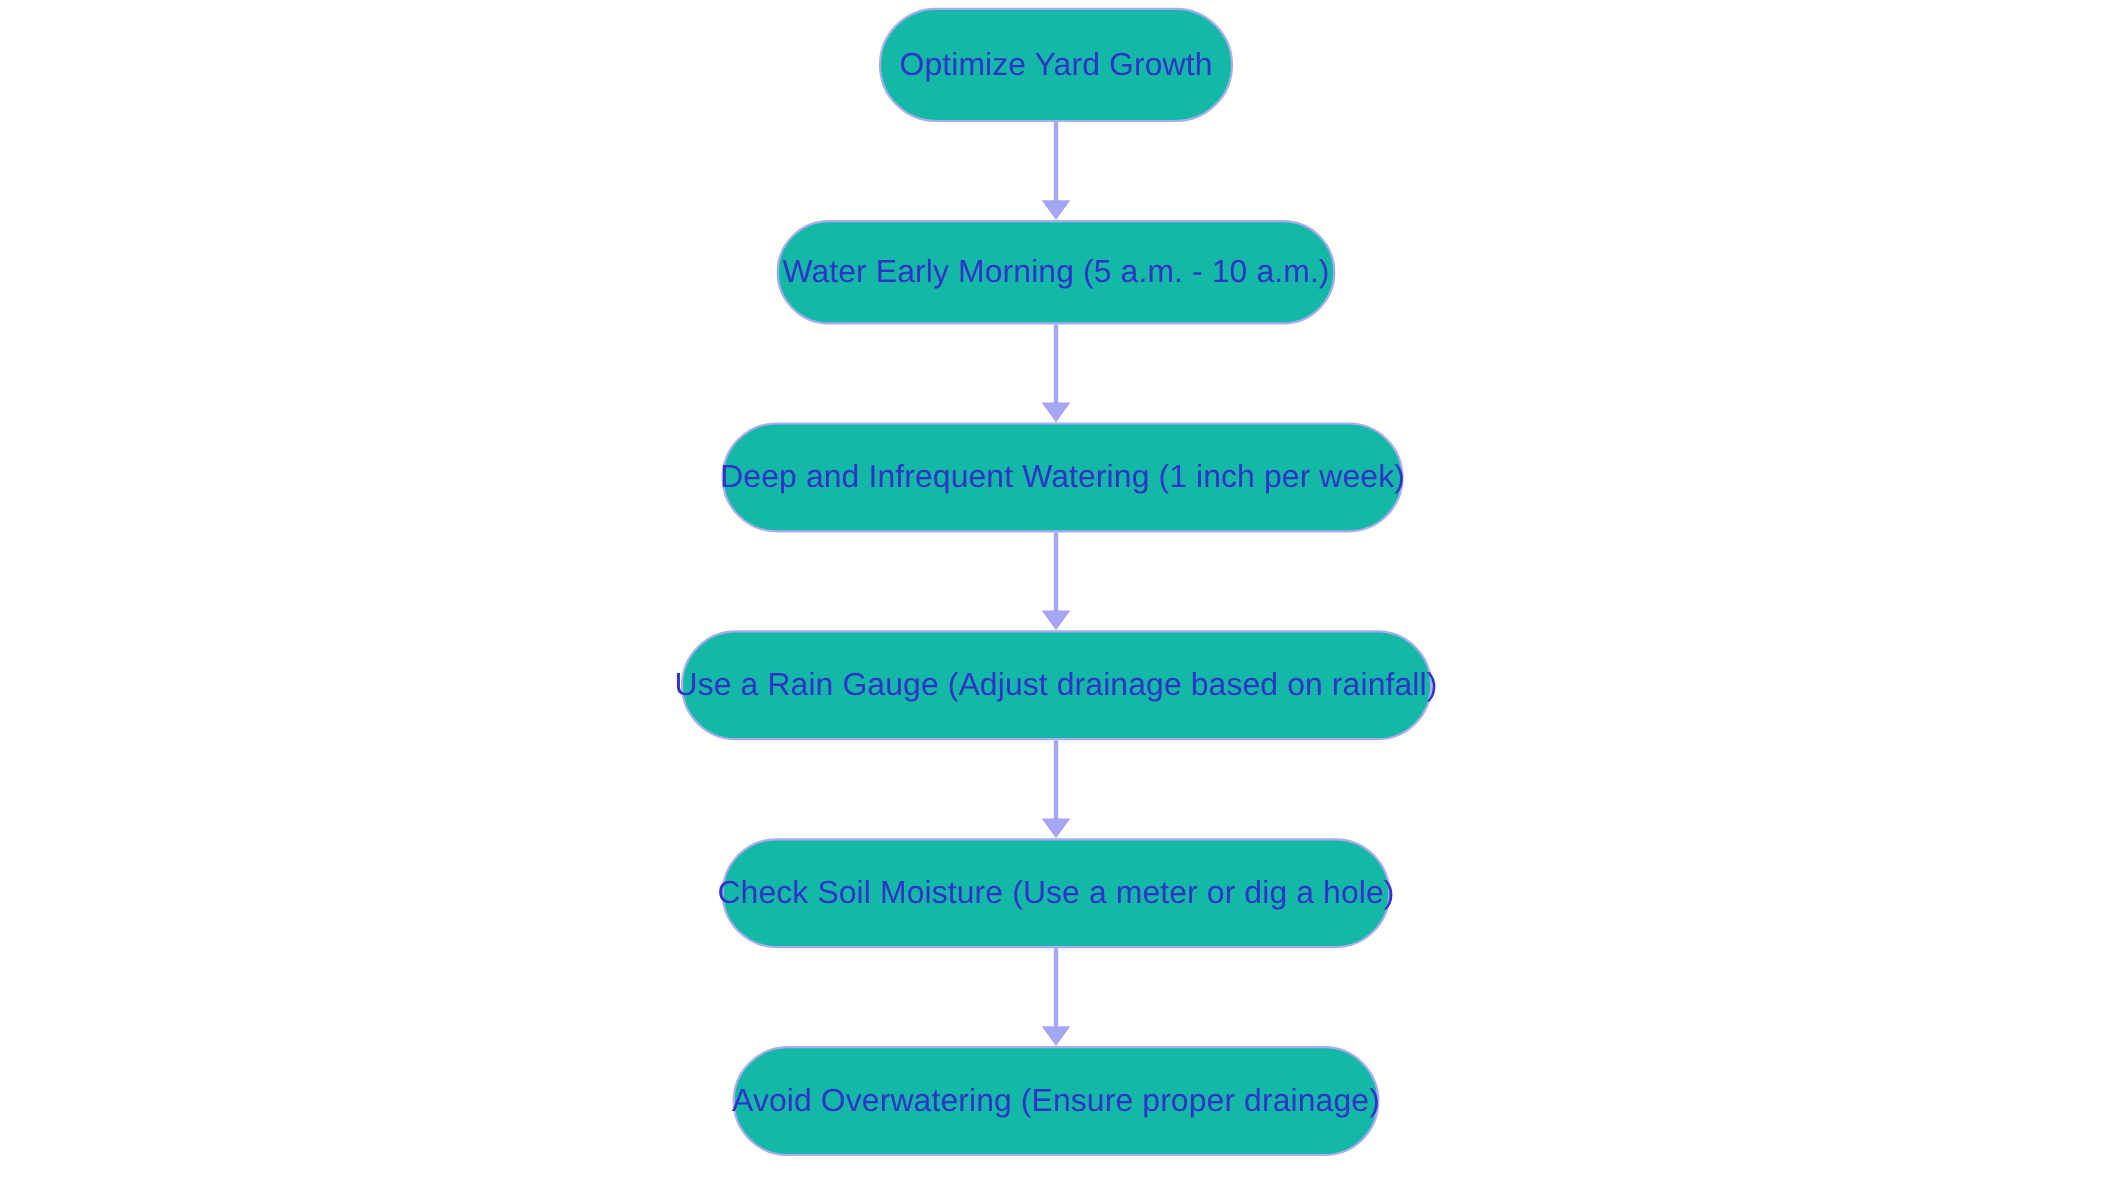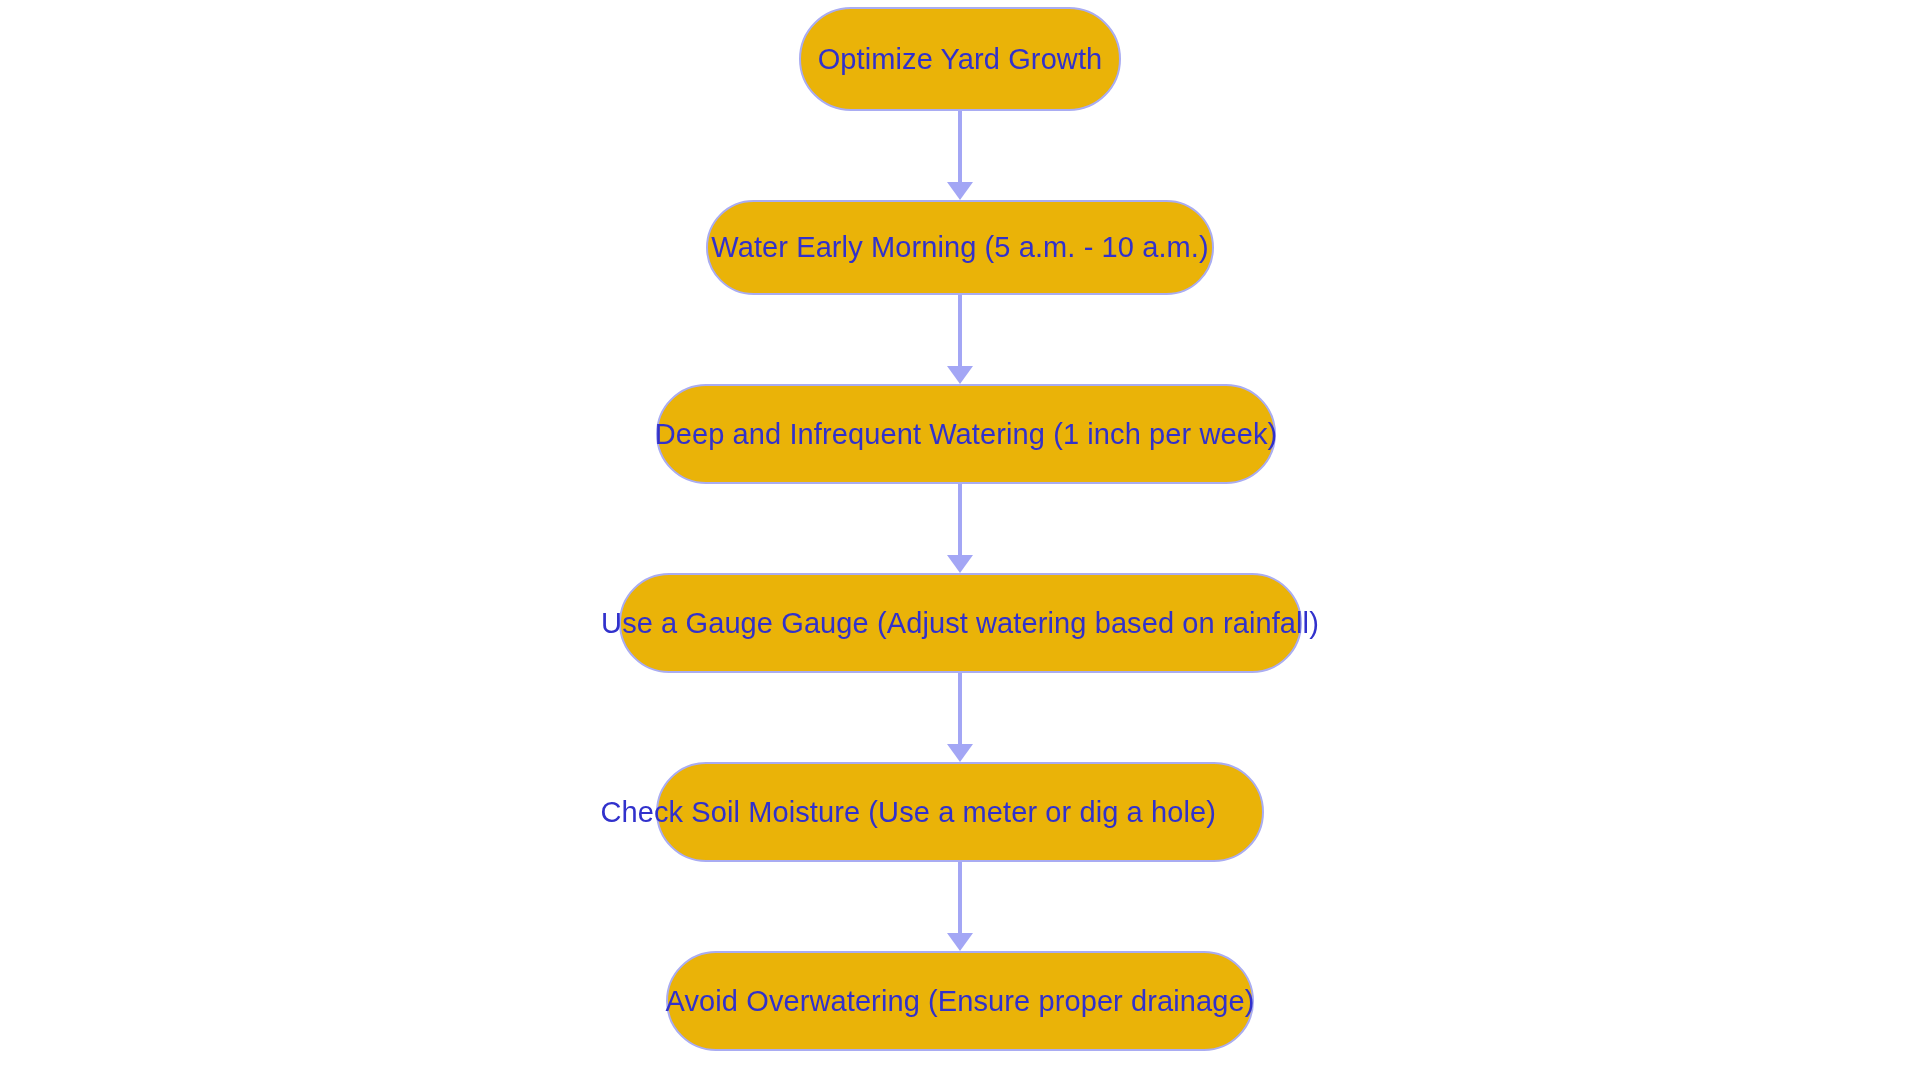--- a/index.html
+++ b/index.html
@@ -29,21 +29,21 @@
     width: 1920px;
     height: 1083px;
     display: flex;
     flex-direction: column;
     align-items: center;
   }
 
   
   .flow-node {
     box-sizing: border-box;
-    background: #eab308;
+    background: #14b8a6;
     border: 2px solid #a9acf2;
     border-radius: 999px;
     display: flex;
     align-items: center;
     justify-content: center;
     padding: 0 46px;
     color: #3131cc;
     font-size: 29px;
     font-weight: 400;
     letter-spacing: 0.1px;
@@ -110,29 +110,29 @@
     <div class="flow-node" style="width:620px;height:100px;margin-left:12px;">
       <span class="flow-node-label">Deep and Infrequent Watering (1 inch per week)</span>
     </div>
 
     <div class="flow-connector" style="height:89px;">
       <div class="connector-line"></div>
       <div class="connector-arrowhead"></div>
     </div>
 
     <div class="flow-node" style="width:683px;height:100px;">
-      <span class="flow-node-label">Use a Gauge Gauge (Adjust watering based on rainfall)</span>
+      <span class="flow-node-label">Use a Rain Gauge (Adjust drainage based on rainfall)</span>
     </div>
 
     <div class="flow-connector" style="height:89px;">
       <div class="connector-line"></div>
       <div class="connector-arrowhead"></div>
     </div>
 
-    <div class="flow-node" style="width:608px;height:100px;justify-content:flex-end;">
+    <div class="flow-node" style="width:608px;height:100px;">
       <span class="flow-node-label">Check Soil Moisture (Use a meter or dig a hole)</span>
     </div>
 
     <div class="flow-connector" style="height:89px;">
       <div class="connector-line"></div>
       <div class="connector-arrowhead"></div>
     </div>
 
     <div class="flow-node" style="width:588px;height:100px;">
       <span class="flow-node-label">Avoid Overwatering (Ensure proper drainage)</span>

